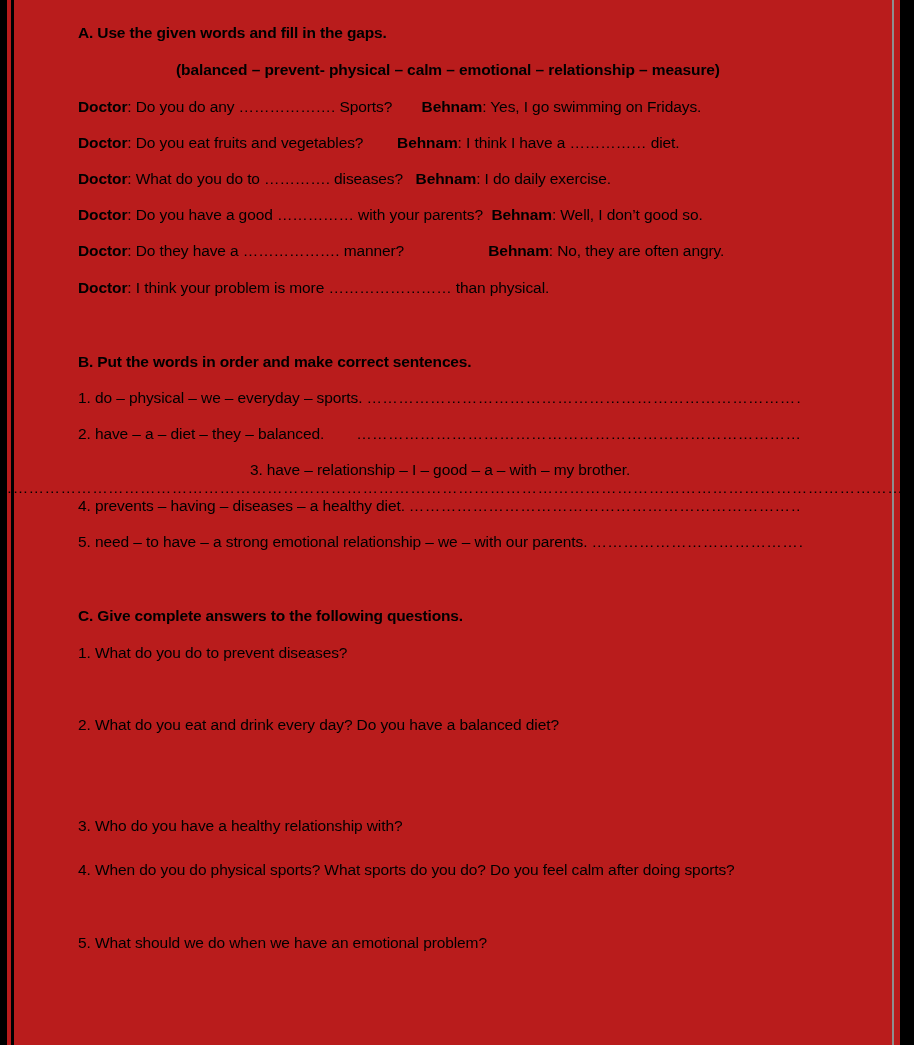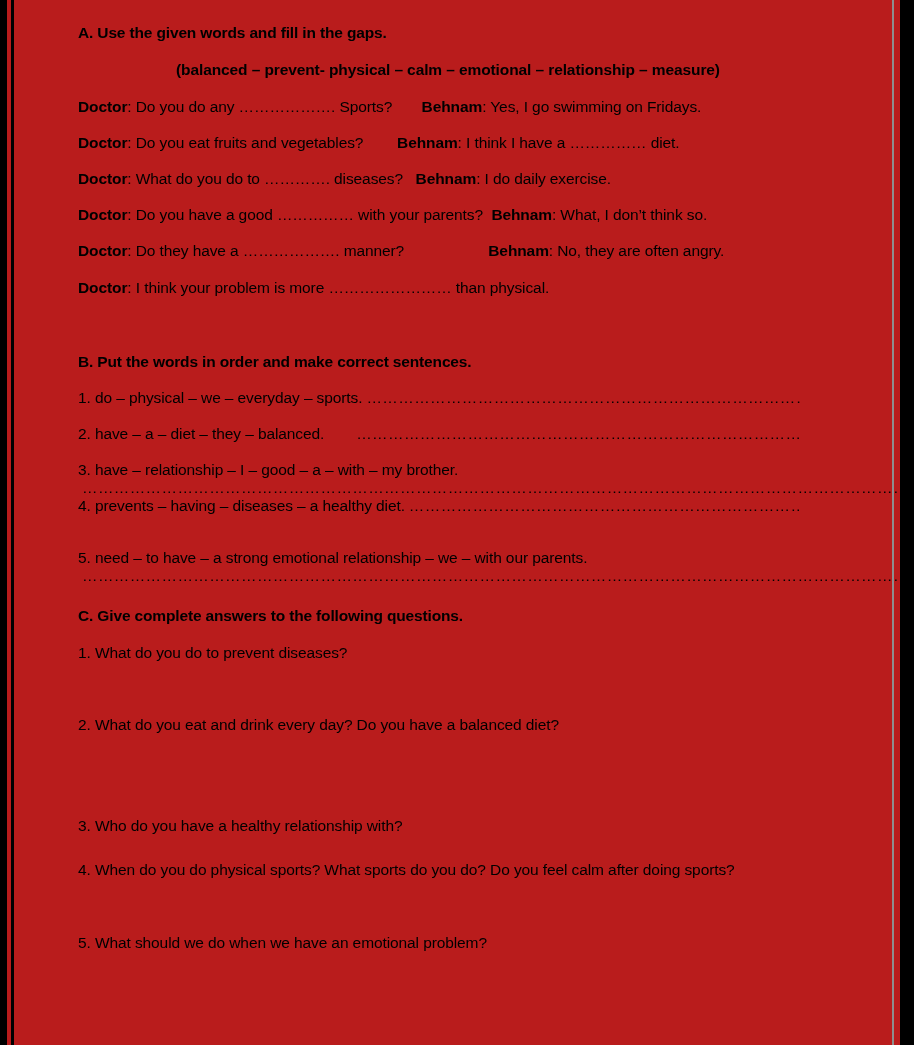--- a/index.html
+++ b/index.html
@@ -77,21 +77,21 @@
   }
   .dialog-line b { font-weight: bold; }
 
   .order-line {
     position: absolute;
     left: 0;
     font-size: 15.5px;
     letter-spacing: -0.1px;
     white-space: nowrap;
     display: flex;
-    align-items: flex-start;
+    align-items: center;
     width: 724px;
   }
   .order-text { flex: 0 0 auto; }
   .order-dots {
     flex: 1 1 auto;
     overflow: hidden;
     white-space: nowrap;
     font-size: 15.5px;
     letter-spacing: 0.4px;
     margin-left: 4px;
@@ -120,21 +120,21 @@
     <div class="heading" style="top:24px; left:0;">A. Use the given words and fill in the gaps.</div>
 
     <div class="wordbank" style="top:61px; left:98px;">(balanced – prevent- physical – calm – emotional – relationship – measure)</div>
 
     <div class="dialog-line" style="top:98px;"><b>Doctor</b><span>: Do you do any ………………. Sports?</span><span>       </span><b>Behnam</b><span>: Yes, I go swimming on Fridays.</span></div>
 
     <div class="dialog-line" style="top:134px;"><b>Doctor</b><span>: Do you eat fruits and vegetables?</span><span>        </span><b>Behnam</b><span>: I think I have a …………… diet.</span></div>
 
     <div class="dialog-line" style="top:170px;"><b>Doctor</b><span>: What do you do to …………. diseases?</span><span>   </span><b>Behnam</b><span>: I do daily exercise.</span></div>
 
-    <div class="dialog-line" style="top:206px;"><b>Doctor</b><span>: Do you have a good …………… with your parents?</span><span>  </span><b>Behnam</b><span>: What, I don’t think so.</span></div>
+    <div class="dialog-line" style="top:206px;"><b>Doctor</b><span>: Do you have a good …………… with your parents?</span><span>  </span><b>Behnam</b><span>: Well, I don’t good so.</span></div>
 
     <div class="dialog-line" style="top:242px;"><b>Doctor</b><span>: Do they have a ………………. manner?</span><span>                    </span><b>Behnam</b><span>: No, they are often angry.</span></div>
 
     <div class="dialog-line" style="top:279px;"><b>Doctor</b><span>: I think your problem is more …………………… than physical.</span></div>
 
     <div class="heading" style="top:353px; left:0;">B. Put the words in order and make correct sentences.</div>
 
     <div class="order-line" style="top:389px;">
       <span class="order-text">1. do – physical – we – everyday – sports.</span>
       <span class="order-dots">……………………………………………………………………………………………………………………………………………………………………………………</span>
@@ -148,21 +148,21 @@
     <div class="order-line" style="top:461px;flex-direction:column;">
       <span class="order-text">3. have – relationship – I – good – a – with – my brother.</span>
       <span class="order-dots">……………………………………………………………………………………………………………………………………………………………………………………</span>
     </div>
 
     <div class="order-line" style="top:497px;">
       <span class="order-text">4. prevents – having – diseases – a healthy diet.</span>
       <span class="order-dots">……………………………………………………………………………………………………………………………………………………………………………………</span>
     </div>
 
-    <div class="order-line" style="top:549px;flex-direction:column;">
+    <div class="order-line" style="top:533px;">
       <span class="order-text">5. need – to have – a strong emotional relationship – we – with our parents.</span>
       <span class="order-dots">……………………………………………………………………………………………………………………………………………………………………………………</span>
     </div>
 
     <div class="heading" style="top:607px; left:0;">C. Give complete answers to the following questions.</div>
 
     <div class="question-line" style="top:644px;">1. What do you do to prevent diseases?</div>
 
     <div class="question-line" style="top:716px;">2. What do you eat and drink every day? Do you have a balanced diet?</div>
 

